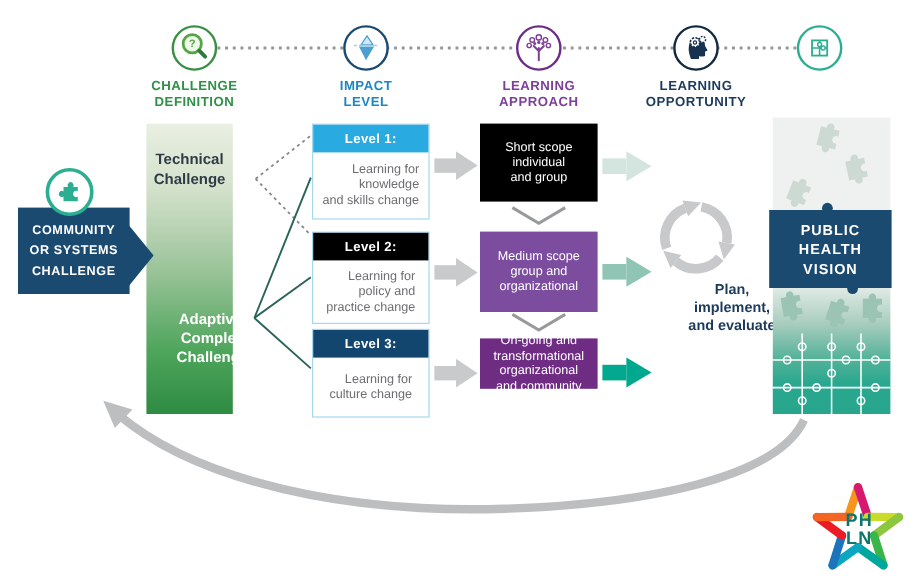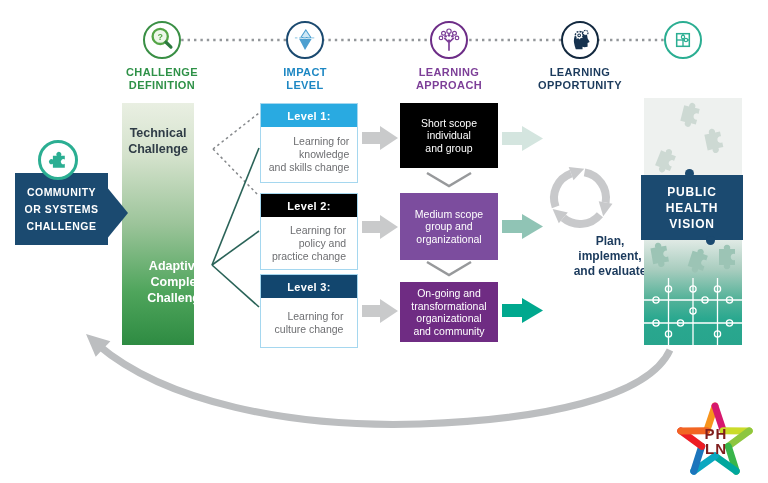--- a/index.html
+++ b/index.html
@@ -47,21 +47,21 @@
             color:#6d6e71;font-size:10.5px;line-height:13px;}
   #level-1{top:103px;height:80px;} #level-1 .lvl-head{background:#29aae1;}
   #level-2{top:193px;height:77px;} #level-2 .lvl-head{background:#000000;}
   #level-3{top:274px;height:74px;} #level-3 .lvl-head{background:#12466e;}
 
   
   .appr{left:400px;width:98px;display:flex;align-items:center;justify-content:center;
         text-align:center;color:#fff;font-size:10.5px;line-height:12.5px;z-index:2;}
   #approach-1{top:103px;height:65px;background:#000000;}
   #approach-2{top:193px;height:67px;background:#7c4d9e;}
-  #approach-3{top:282px;height:60px;background:#6f2c83;}
+  #approach-3{top:282px;height:42px;background:#6f2c83;}
 
   
   #plan-text{left:548px;top:234px;width:124px;text-align:center;font-weight:bold;
      font-size:12px;line-height:15px;color:#1b3a5c;z-index:2;}
 
   
   #puzzle-strip{left:644px;top:98px;width:98px;height:77px;background:#eef1ef;z-index:2;}
   #vision-box{left:641px;top:175px;width:102px;height:65px;background:#1b4a70;color:#fff;
      display:flex;align-items:center;justify-content:center;text-align:center;
      font-weight:bold;font-size:12px;letter-spacing:.8px;line-height:16px;z-index:3;}
@@ -71,21 +71,21 @@
   #puzzle-teal{left:644px;top:240px;width:98px;height:105px;z-index:2;
      background:linear-gradient(180deg,#e0eae5 0%,#a9cdbf 28%,#57b39a 55%,#2aa88f 75%,#28a58d 100%);}
 
   
   #footer-text{left:218px;top:416px;width:324px;text-align:center;font-weight:bold;
      font-style:italic;font-size:13px;line-height:18px;color:#44546a;z-index:2;}
 
   
   #logo{left:668px;top:402px;width:96px;height:80px;z-index:2;}
   #logo-text{position:absolute;left:0;top:24px;width:96px;text-align:center;
-     font-weight:bold;font-size:15px;line-height:15px;color:#7f1d1d;letter-spacing:1px;}
+     font-weight:bold;font-size:15px;line-height:15px;color:#0f766e;letter-spacing:1px;}
 </style>
 </head>
 <body>
 
 <div id="canvas">
 
   <svg id="overlay" width="768" height="483" viewBox="0 0 768 483">
 
     <line x1="162" y1="40" x2="683" y2="40" stroke="#93979a" stroke-width="2.6" stroke-dasharray="2.4 4"></line>
 

